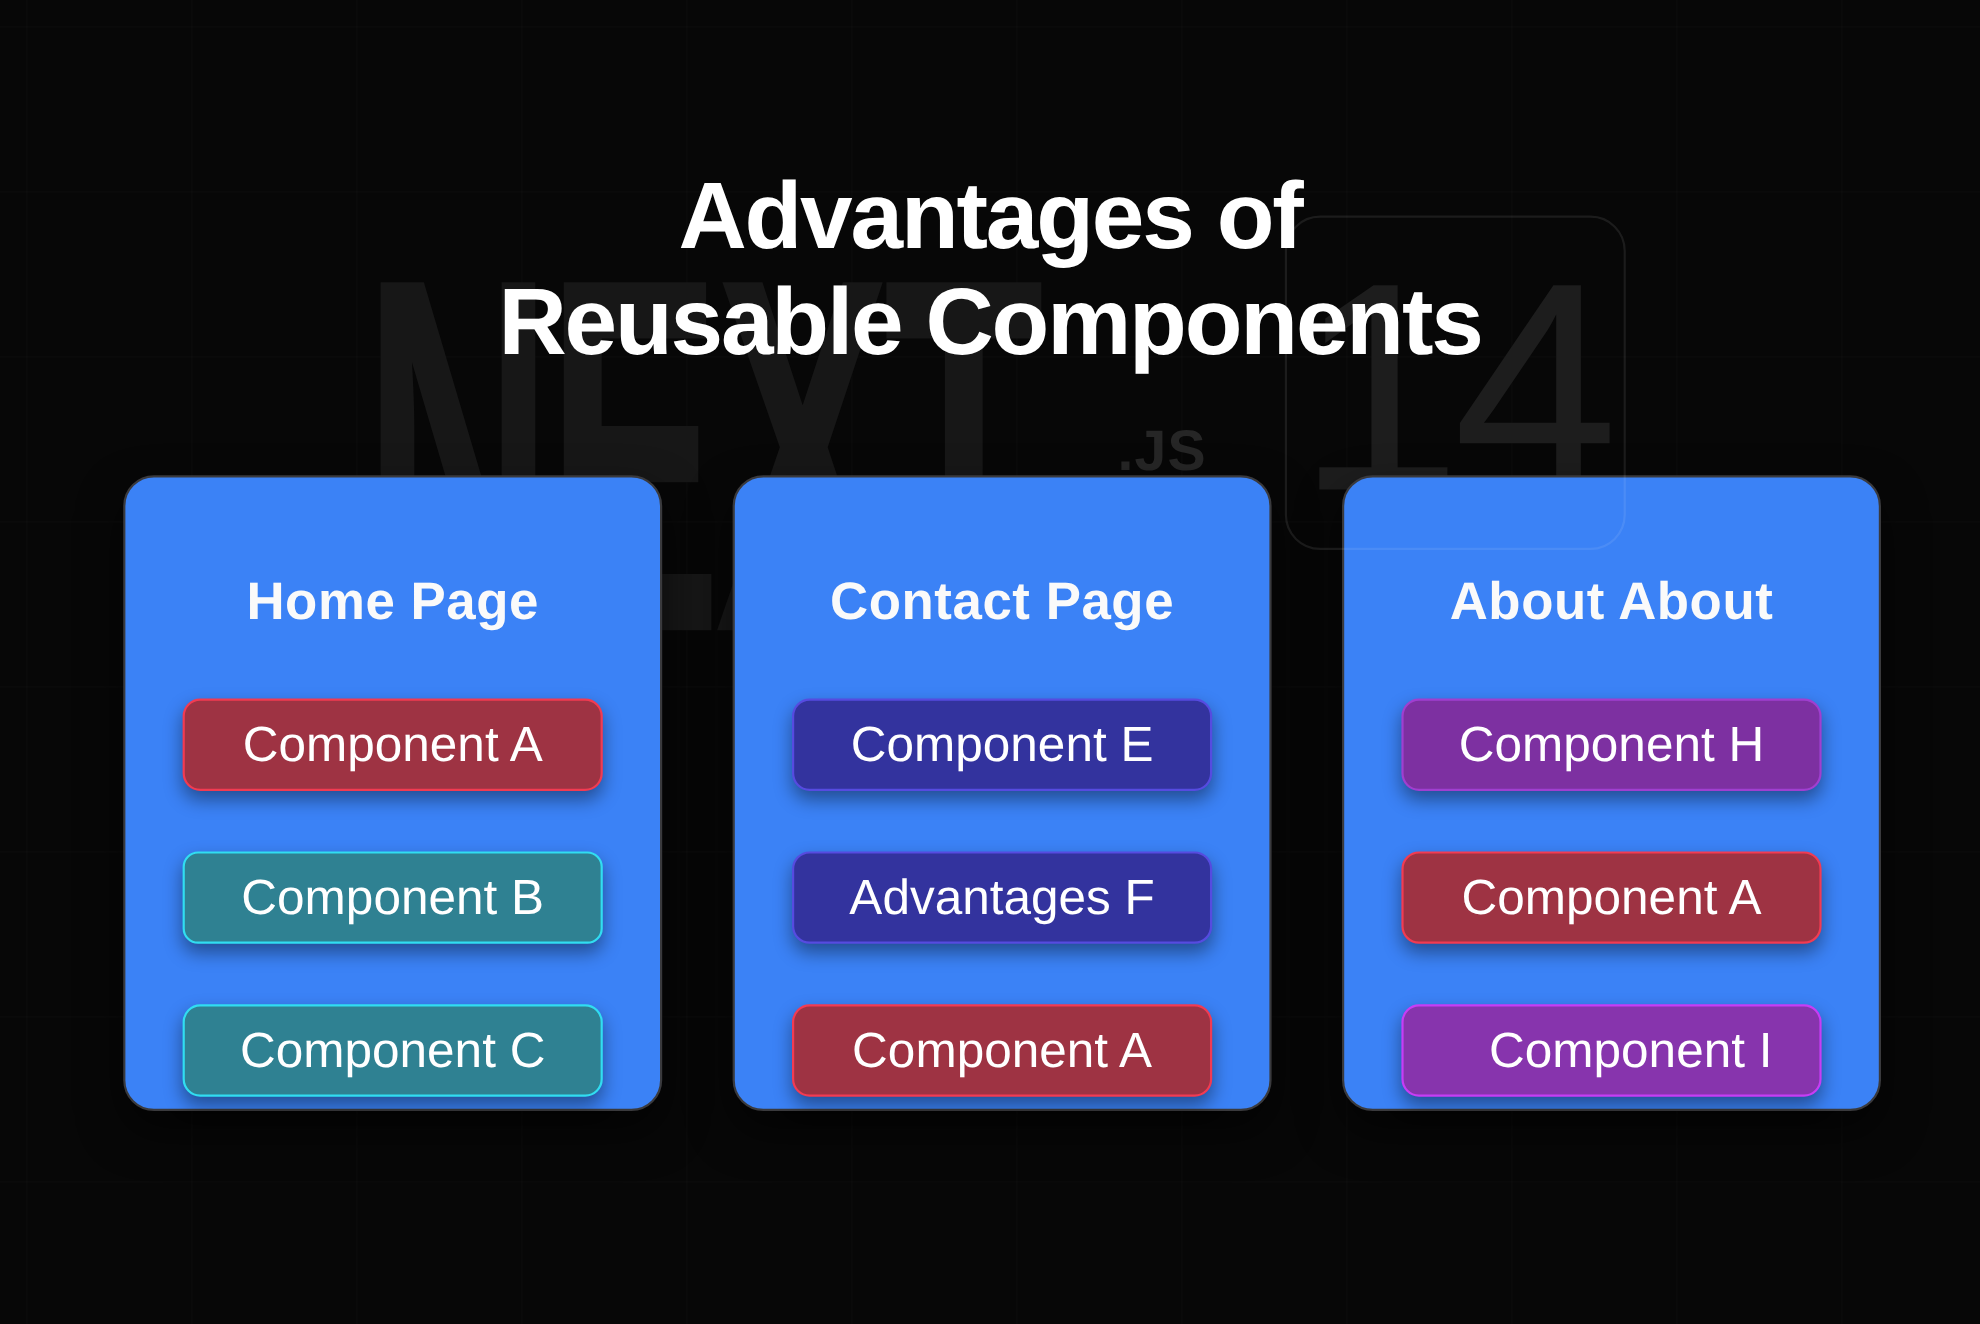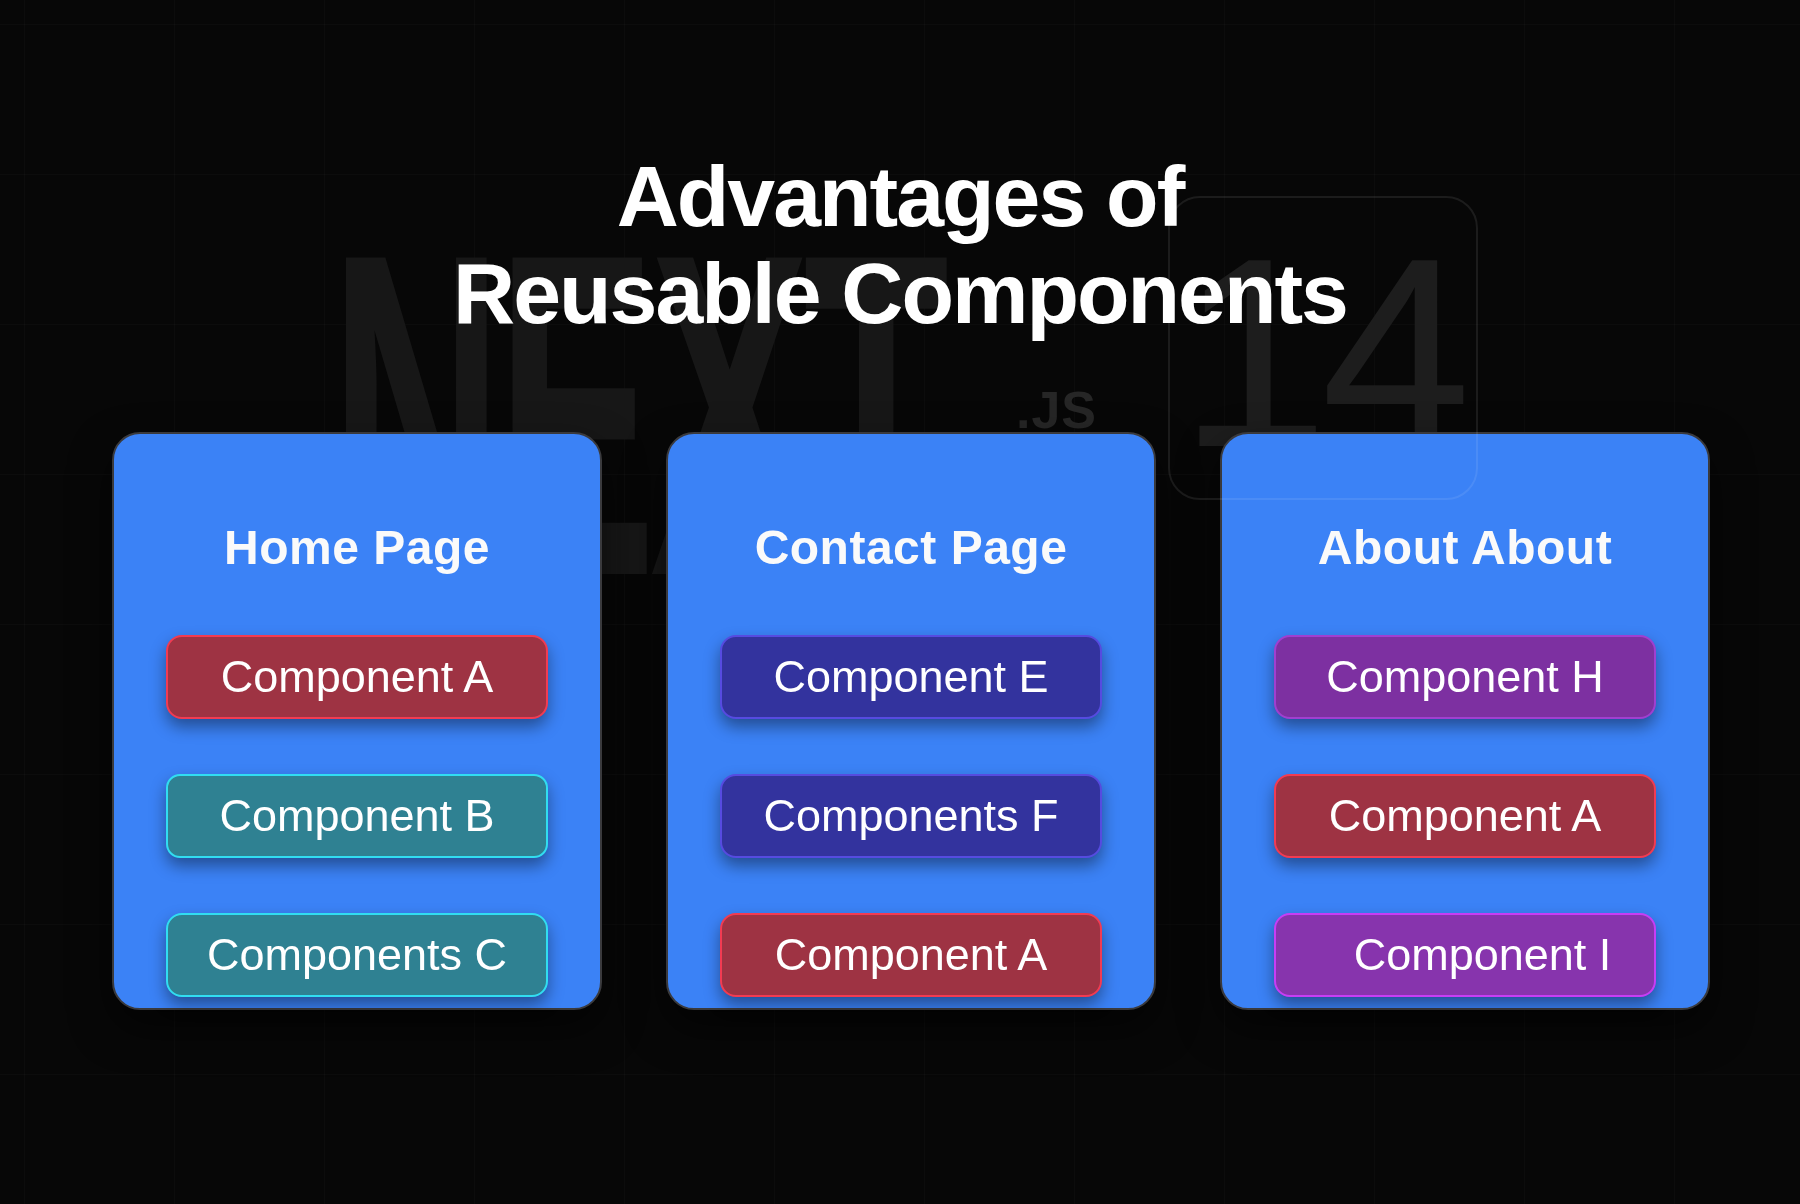--- a/index.html
+++ b/index.html
@@ -93,28 +93,28 @@
   <div>Advantages of</div>
   <div>Reusable Components</div>
 </div>
 
 <div class="cards">
   <div class="card">
     <div class="card-title">Home Page</div>
     <div class="card-components">
         <div class="component" style="background: rgb(158, 51, 67); border-color: rgb(242, 59, 82);">Component A</div>
         <div class="component" style="background: rgb(47, 129, 146); border-color: rgb(49, 221, 241); border-radius: 14px;">Component B</div>
-        <div class="component" style="background: rgb(47, 129, 146); border-color: rgb(49, 221, 241);">Components C</div>
+        <div class="component" style="background: rgb(47, 129, 146); border-color: rgb(49, 221, 241);">Component C</div>
       </div>
   </div>
   <div class="card">
     <div class="card-title">Contact Page</div>
     <div class="card-components">
         <div class="component" style="background: rgb(51, 51, 158); border-color: rgb(86, 75, 224);">Component E</div>
-        <div class="component" style="background: rgb(51, 51, 158); border-color: rgb(86, 75, 224);">Components F</div>
+        <div class="component" style="background: rgb(51, 51, 158); border-color: rgb(86, 75, 224);">Advantages F</div>
         <div class="component" style="background: rgb(158, 51, 67); border-color: rgb(242, 59, 82);">Component A</div>
       </div>
   </div>
   <div class="card">
     <div class="card-title">About About</div>
     <div class="card-components">
         <div class="component" style="background: rgb(125, 48, 161); border-color: rgb(160, 63, 208);">Component H</div>
         <div class="component" style="background: rgb(158, 51, 67); border-color: rgb(242, 59, 82);">Component A</div>
         <div class="component" style="background: rgb(135, 52, 173); border-color: rgb(199, 61, 245); padding-left: 35px;">Component I</div>
       </div>

